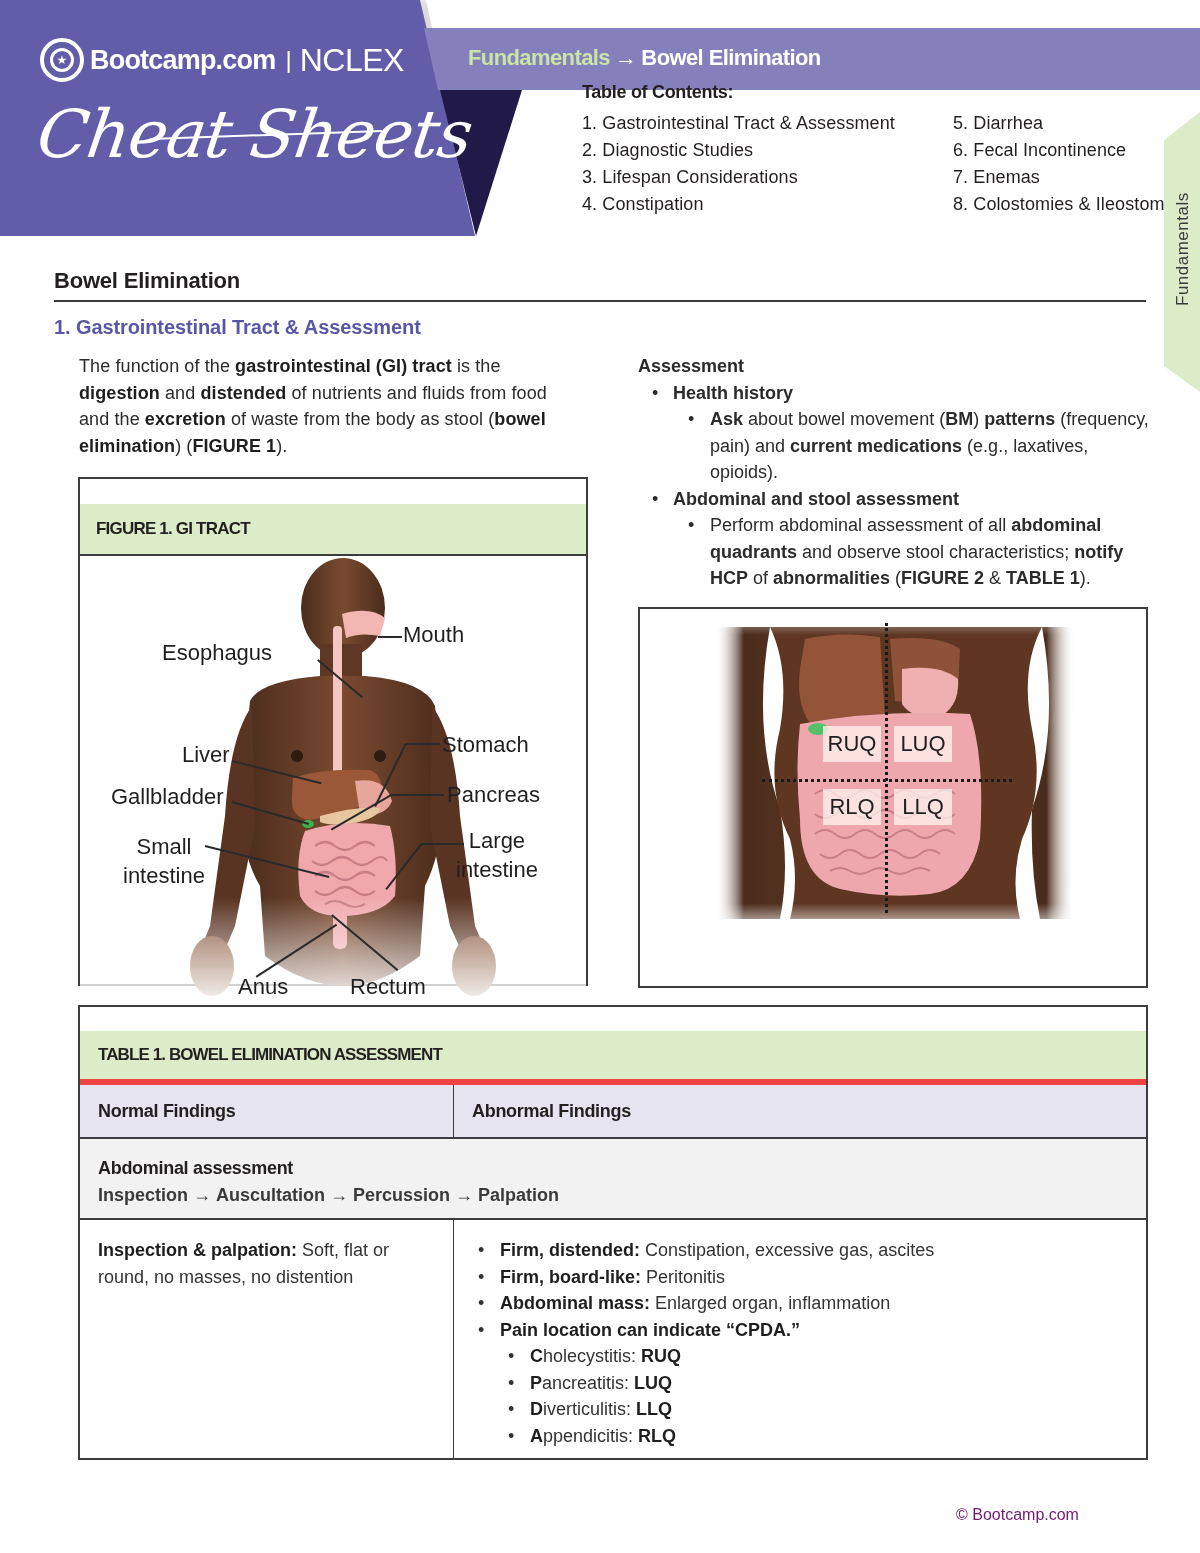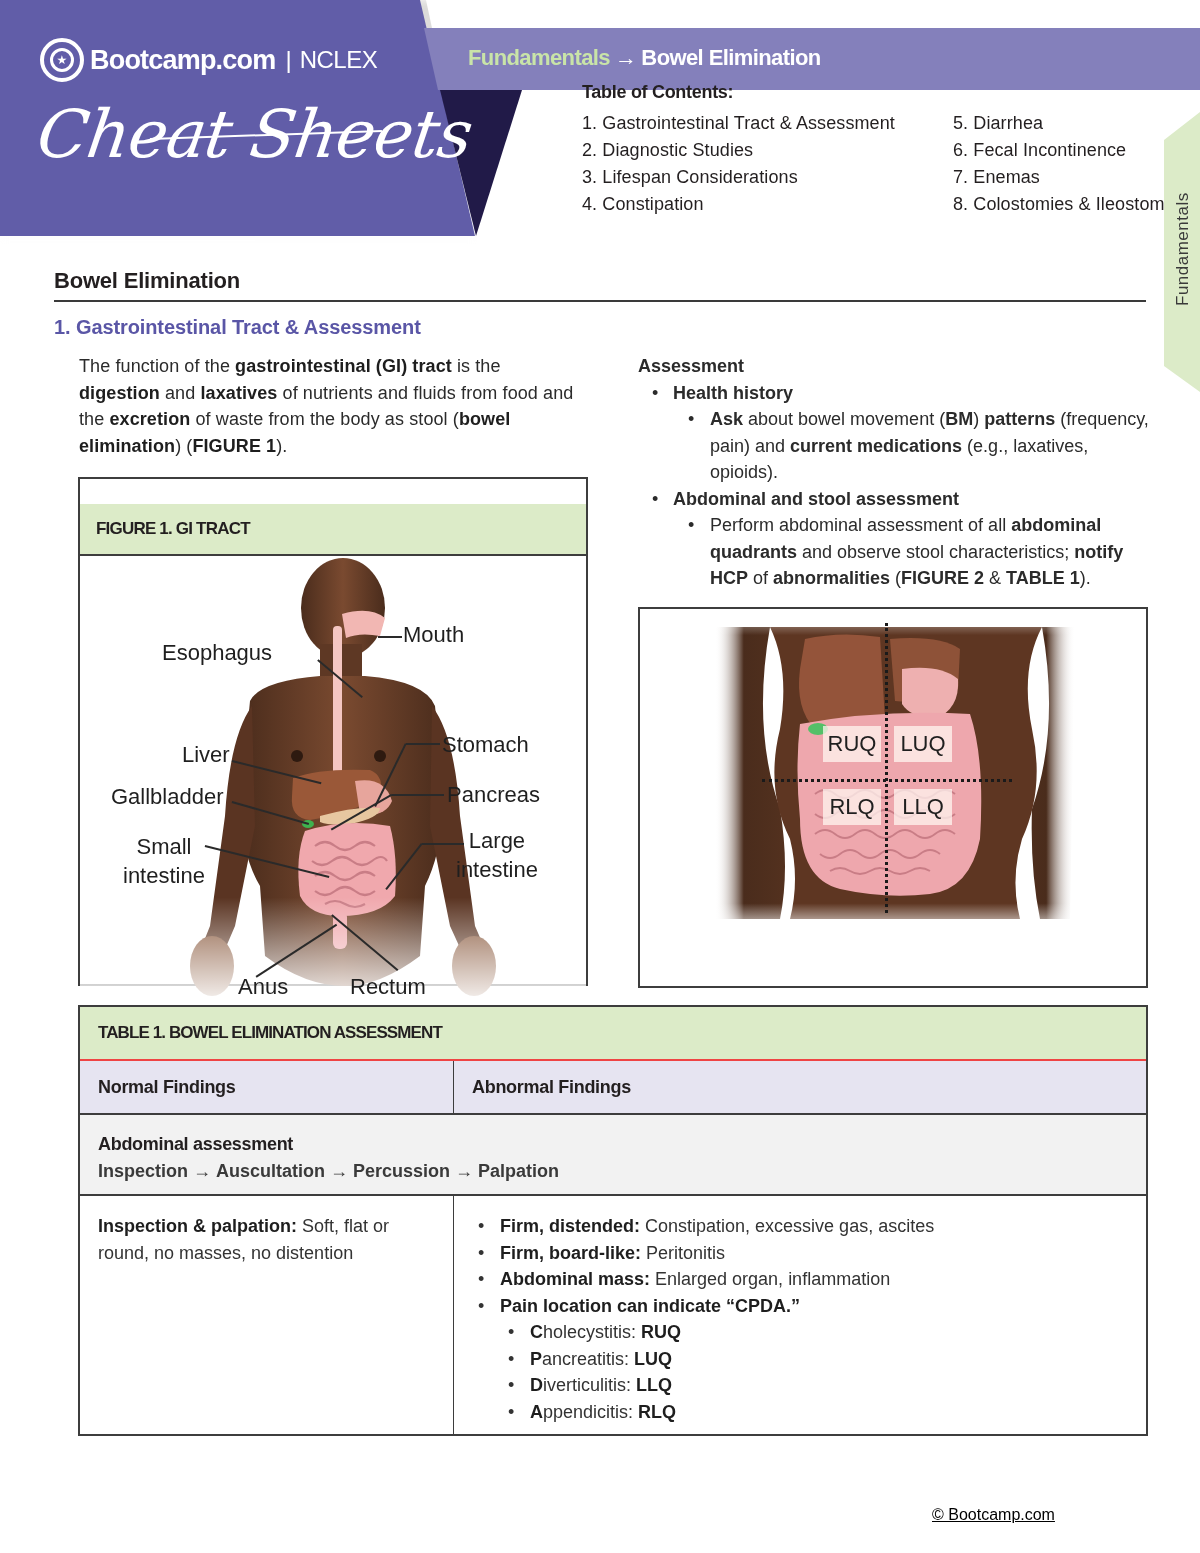--- a/index.html
+++ b/index.html
@@ -37,21 +37,21 @@
       border: 4px solid #ffffff; position: relative; margin-right: 6px;
       display: flex; align-items: center; justify-content: center;
     }
     .brand-logo-inner {
       width: 24px; height: 24px; border-radius: 50%; border: 3px solid #ffffff;
       display: flex; align-items: center; justify-content: center;
       font-size: 12px; line-height: 1; color: #ffffff;
     }
     .brand-name { font-size: 27px; font-weight: bold; letter-spacing: -0.8px; }
     .brand-sep { font-size: 24px; margin: 0 8px 0 10px; font-weight: normal; }
-    .brand-product { font-size: 24px; letter-spacing: -0.5px; }
+    .brand-product { font-size: 32px; letter-spacing: -0.5px; }
     .cheat-title {
       position: absolute; left: 38px; top: 102px; color: #ffffff;
       font-family: "DejaVu Serif", serif; font-style: italic;
       font-size: 66px; letter-spacing: -1px; line-height: 1;
       transform: skewX(-8deg);
     }
     .cheat-underline {
       position: absolute; left: 150px; top: 134px; width: 232px; height: 2px; background: #ffffff;
       transform: rotate(-2deg);
     }
@@ -115,44 +115,44 @@
     .quad-label {
       position: absolute; width: 58px; height: 36px; background: rgba(255,245,240,0.75);
       font-size: 22px; color: #1f1f1f; display: flex; align-items: center; justify-content: center;
     }
     .dotline-v { position: absolute; width: 0; border-left: 3px dotted #1a1a1a; }
     .dotline-h { position: absolute; height: 0; border-top: 3px dotted #1a1a1a; }
 
     
     .table { position: absolute; left: 78px; top: 1005px; width: 1070px; border: 2px solid #3d3d3d; }
     .tbl-title {
-      height: 54px; background: #dcebc8; border-bottom: 2px solid #ef4444;
+      height: 54px; background: #dcebc8; border-bottom: 6px solid #ef4444;
       display: flex; align-items: center; padding-left: 18px;
-      font-size: 17px; font-weight: bold; letter-spacing: -0.9px;
+      font-size: 17px; font-weight: bold; letter-spacing: -0.9px; margin-top: 24px;
     }
     .tbl-head { display: flex; height: 54px; background: #e6e4f1; border-bottom: 2px solid #3d3d3d; }
     .tbl-head .cell { display: flex; align-items: center; padding-left: 18px; font-size: 18px; font-weight: bold; letter-spacing: -0.3px; }
     .cw1 { width: 374px; border-right: 1.5px solid #3d3d3d; }
     .cw2 { flex: 1; }
     .tbl-span { height: 81px; background: #f2f2f2; border-bottom: 2px solid #3d3d3d; padding: 16px 18px 0; font-size: 18px; line-height: 27px; }
     .tbl-span .span-title { font-weight: bold; letter-spacing: -0.3px; }
     .tbl-span .span-seq { color: #3a3a3a; font-weight: bold; }
     .tbl-row { display: flex; height: 238px; }
     .tbl-row .cell { font-size: 18px; line-height: 26.5px; color: #333; }
     .tbl-row .cw1 { padding: 17px 18px 0; }
     .tbl-row .cw2 { padding: 17px 18px 0; }
     .tbl-row ul { list-style: none; }
     .tbl-row li { position: relative; }
     .tbl-row .b1 { padding-left: 28px; }
     .tbl-row .b1 > .blt { position: absolute; left: 6px; }
     .tbl-row .b2 { padding-left: 58px; }
     .tbl-row .b2 > .blt { position: absolute; left: 36px; }
     .tbl-row b { color: #1e1e1e; }
 
-    .footer { position: absolute; left: 932px; top: 1506px; font-size: 16px; color: #000000; text-decoration: underline; }
+    .footer { position: absolute; left: 956px; top: 1506px; font-size: 16px; color: #701a75; }
   </style>
 </head>
 <body>
 
 <div class="hdr-shadow"></div>
 <div class="hdr-panel"></div>
 <div class="hdr-band"></div>
 <div class="hdr-triangle"></div>
 
 <div class="brand">
@@ -189,21 +189,21 @@
   </div>
 </div>
 
 <div class="side-tab"></div>
 <div class="side-tab-label">Fundamentals</div>
 
 <div class="page-title">Bowel Elimination</div>
 <div class="title-rule"></div>
 <div class="section-heading">1. Gastrointestinal Tract &amp; Assessment</div>
 
-<p class="intro"><span>The function of the </span><b>gastrointestinal (GI) tract</b><span> is the </span><b>digestion</b><span> and </span><b>laxatives</b><span> of nutrients and fluids from food and the </span><b>excretion</b><span> of waste from the body as stool (</span><b>bowel elimination</b><span>) (</span><b>FIGURE 1</b><span>).</span></p>
+<p class="intro"><span>The function of the </span><b>gastrointestinal (GI) tract</b><span> is the </span><b>digestion</b><span> and </span><b>distended</b><span> of nutrients and fluids from food and the </span><b>excretion</b><span> of waste from the body as stool (</span><b>bowel elimination</b><span>) (</span><b>FIGURE 1</b><span>).</span></p>
 
 <div class="assess">
   <div class="assess-title">Assessment</div>
   <ul>
     <li class="l1">
       <span class="blt">•</span>
       <b>Health history</b>
     </li>
     <li class="l2">
       <span class="blt">•</span>

